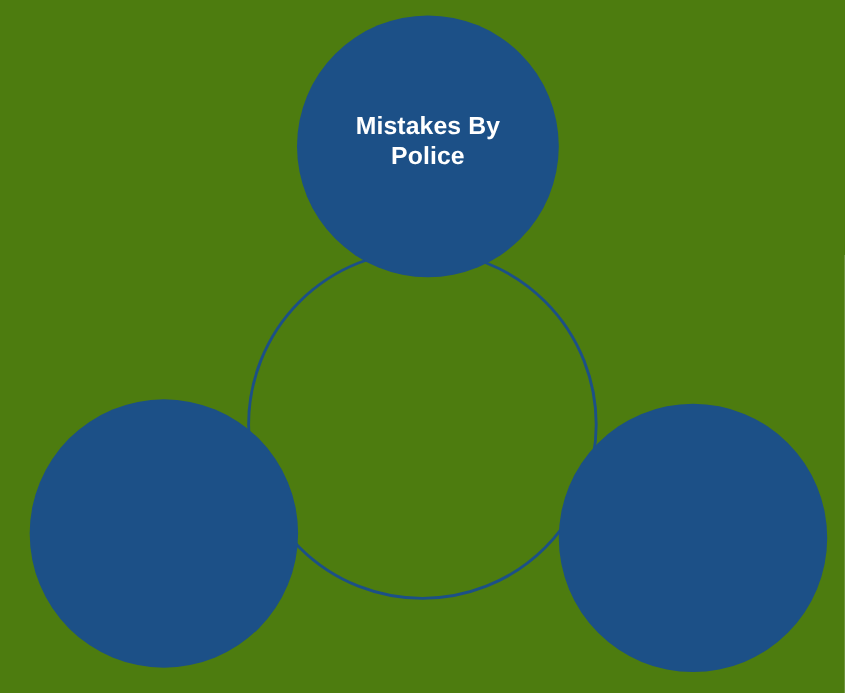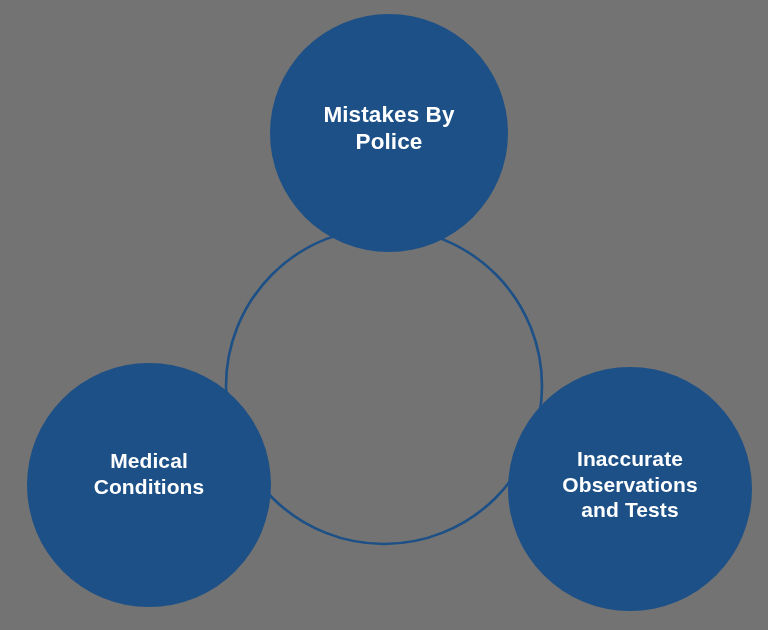--- a/index.html
+++ b/index.html
@@ -11,21 +11,21 @@
     width: 768px;
     height: 630px;
     overflow: hidden;
     font-family: "Liberation Sans", sans-serif;
   }
 
   #diagram-root {
     position: relative;
     width: 768px;
     height: 630px;
-    background: #737373;
+    background: #4d7c0f;
   }
 
   #diagram-svg {
     position: absolute;
     left: 0;
     top: 0;
     width: 768px;
     height: 630px;
     display: block;
   }
@@ -96,21 +96,16 @@
     <circle cx="389" cy="133" r="119" fill="#1c5087"></circle>
 
     <circle cx="149" cy="485" r="122" fill="#1c5087"></circle>
 
     <circle cx="630" cy="489" r="122" fill="#1c5087"></circle>
   </svg>
 
   <div class="node-label" id="label-top">Mistakes By
 Police</div>
 
-  <div class="node-label" id="label-left">Medical
-Conditions</div>
 
-  <div class="node-label" id="label-right">Inaccurate
-Observations
-and Tests</div>
 
 
 </div>
 
 </body></html>

